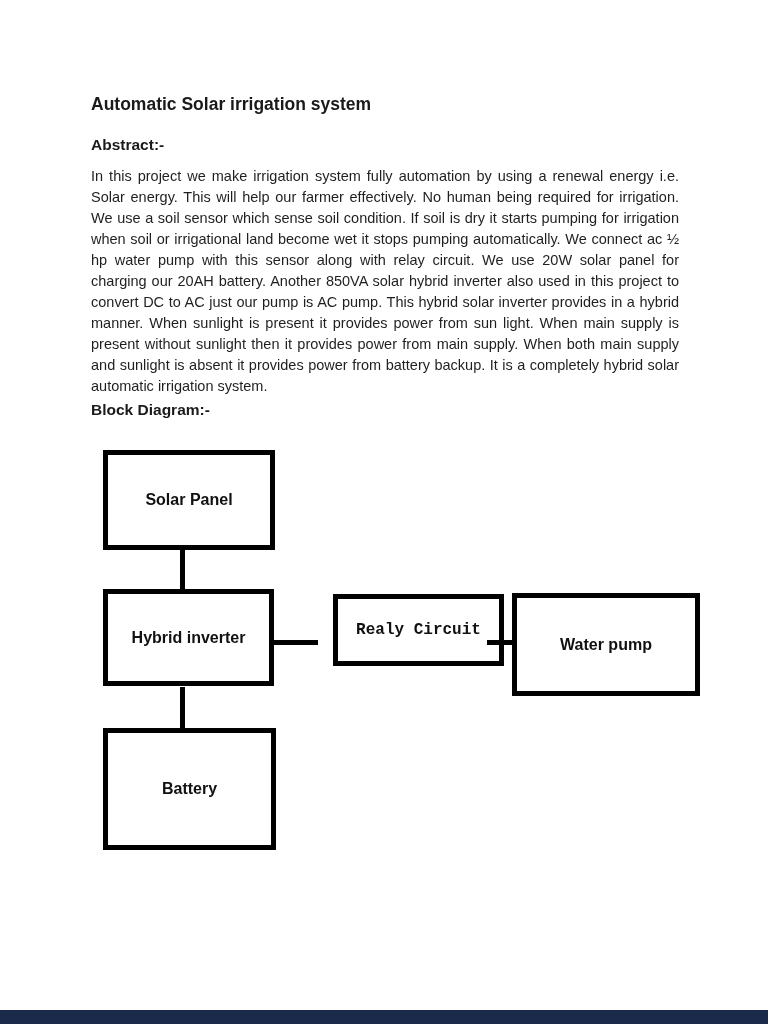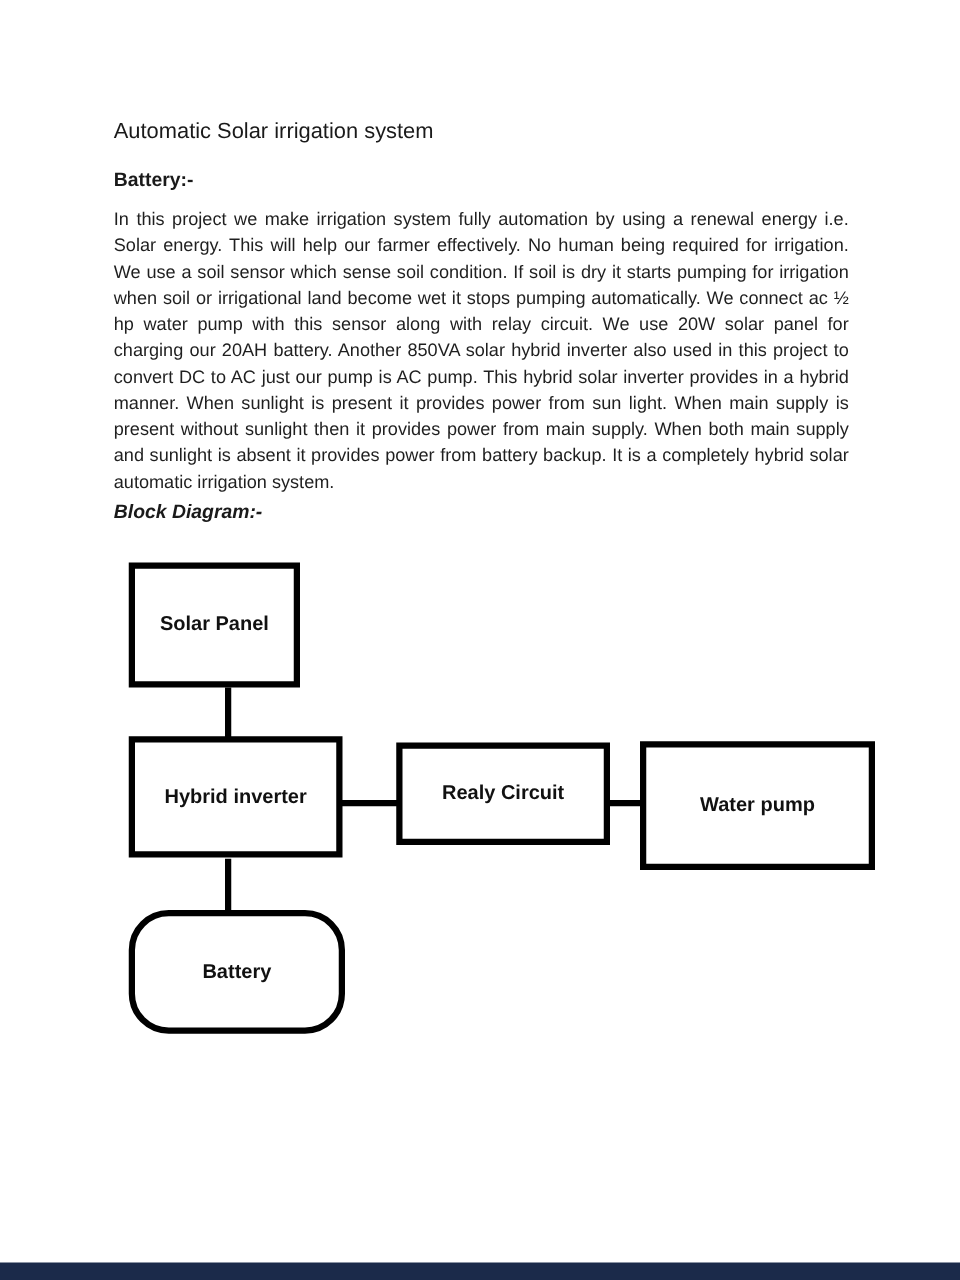--- a/index.html
+++ b/index.html
@@ -14,36 +14,36 @@
     position: relative;
     overflow: hidden;
     font-family: "Liberation Sans", "DejaVu Sans", sans-serif;
     color: #1d1d1d;
   }
   .doc-title {
     position: absolute;
     left: 91px;
     top: 94px;
     font-size: 17.5px;
-    font-weight: normal;
+    font-weight: bold;
     color: #1a1a1a;
     margin: 0;
     white-space: nowrap;
   }
   .section-heading {
     position: absolute;
     left: 91px;
     font-size: 15.5px;
     font-weight: bold;
     color: #1a1a1a;
     margin: 0;
     white-space: nowrap;
   }
   .abstract-heading { top: 136px; }
-  .diagram-heading { top: 401px; font-style: italic; }
+  .diagram-heading { top: 401px; }
   .abstract-paragraph {
     position: absolute;
     left: 91px;
     top: 166px;
     width: 588px;
     font-size: 14.5px;
     line-height: 21px;
     text-align: justify;
     color: #1f1f1f;
     margin: 0;
@@ -54,25 +54,25 @@
     background: #ffffff;
     box-sizing: border-box;
     display: flex;
     align-items: center;
     justify-content: center;
     font-weight: bold;
     font-size: 16px;
     color: #111111;
     text-align: center;
   }
-  .block-solar-panel     { left: 103px; top: 450px; width: 137px; height: 100px; }
+  .block-solar-panel     { left: 103px; top: 450px; width: 172px; height: 100px; }
   .block-hybrid-inverter { left: 103px; top: 589px; width: 171px; height:  97px; }
-  .block-realy-circuit   { left: 317px; top: 594px; width: 171px; height:  82px; }
+  .block-realy-circuit   { left: 333px; top: 594px; width: 171px; height:  72px; font-family: Liberation Mono, monospace; }
   .block-water-pump      { left: 512px; top: 593px; width: 188px; height: 103px; }
-  .block-battery         { left: 103px; top: 728px; width: 173px; height:  99px; border-radius: 32px; }
+  .block-battery         { left: 103px; top: 728px; width: 173px; height:  122px; }
   .connector {
     position: absolute;
     background: #000000;
   }
   .conn-solar-hybrid   { left: 180px; top: 550px; width:  5px; height: 40px; }
   .conn-hybrid-battery { left: 180px; top: 687px; width:  5px; height: 42px; }
   .conn-hybrid-realy   { left: 273px; top: 640px; width: 45px; height:  5px; }
   .conn-realy-pump     { left: 487px; top: 640px; width: 26px; height:  5px; }
   .viewer-bottom-bar {
     position: absolute;
@@ -81,21 +81,21 @@
     width: 768px;
     height: 14px;
     background: #1b2a4a;
   }
 </style>
 </head>
 <body>
 
 <h1 class="doc-title">Automatic Solar irrigation system</h1>
 
-<h2 class="section-heading abstract-heading">Battery:-</h2>
+<h2 class="section-heading abstract-heading">Abstract:-</h2>
 
 <p class="abstract-paragraph">In this project we make irrigation system fully automation by using a renewal energy i.e. Solar energy. This will help our farmer effectively. No human being required for irrigation. We use a soil sensor which sense soil condition. If soil is dry it starts pumping for irrigation when soil or irrigational land become wet it stops pumping automatically. We connect ac ½ hp water pump with this sensor along with relay circuit. We use 20W solar panel for charging our 20AH battery. Another 850VA solar hybrid inverter also used in this project to convert DC to AC just our pump is AC pump. This hybrid solar inverter provides in a hybrid manner. When sunlight is present it provides power from sun light. When main supply is present without sunlight then it provides power from main supply. When both main supply and sunlight is absent it provides power from battery backup. It is a completely hybrid solar automatic irrigation system.</p>
 
 <h2 class="section-heading diagram-heading">Block Diagram:-</h2>
 
 <div class="diagram-block block-solar-panel">
   <span>Solar Panel</span>
 </div>
 
 <div class="diagram-block block-hybrid-inverter">

